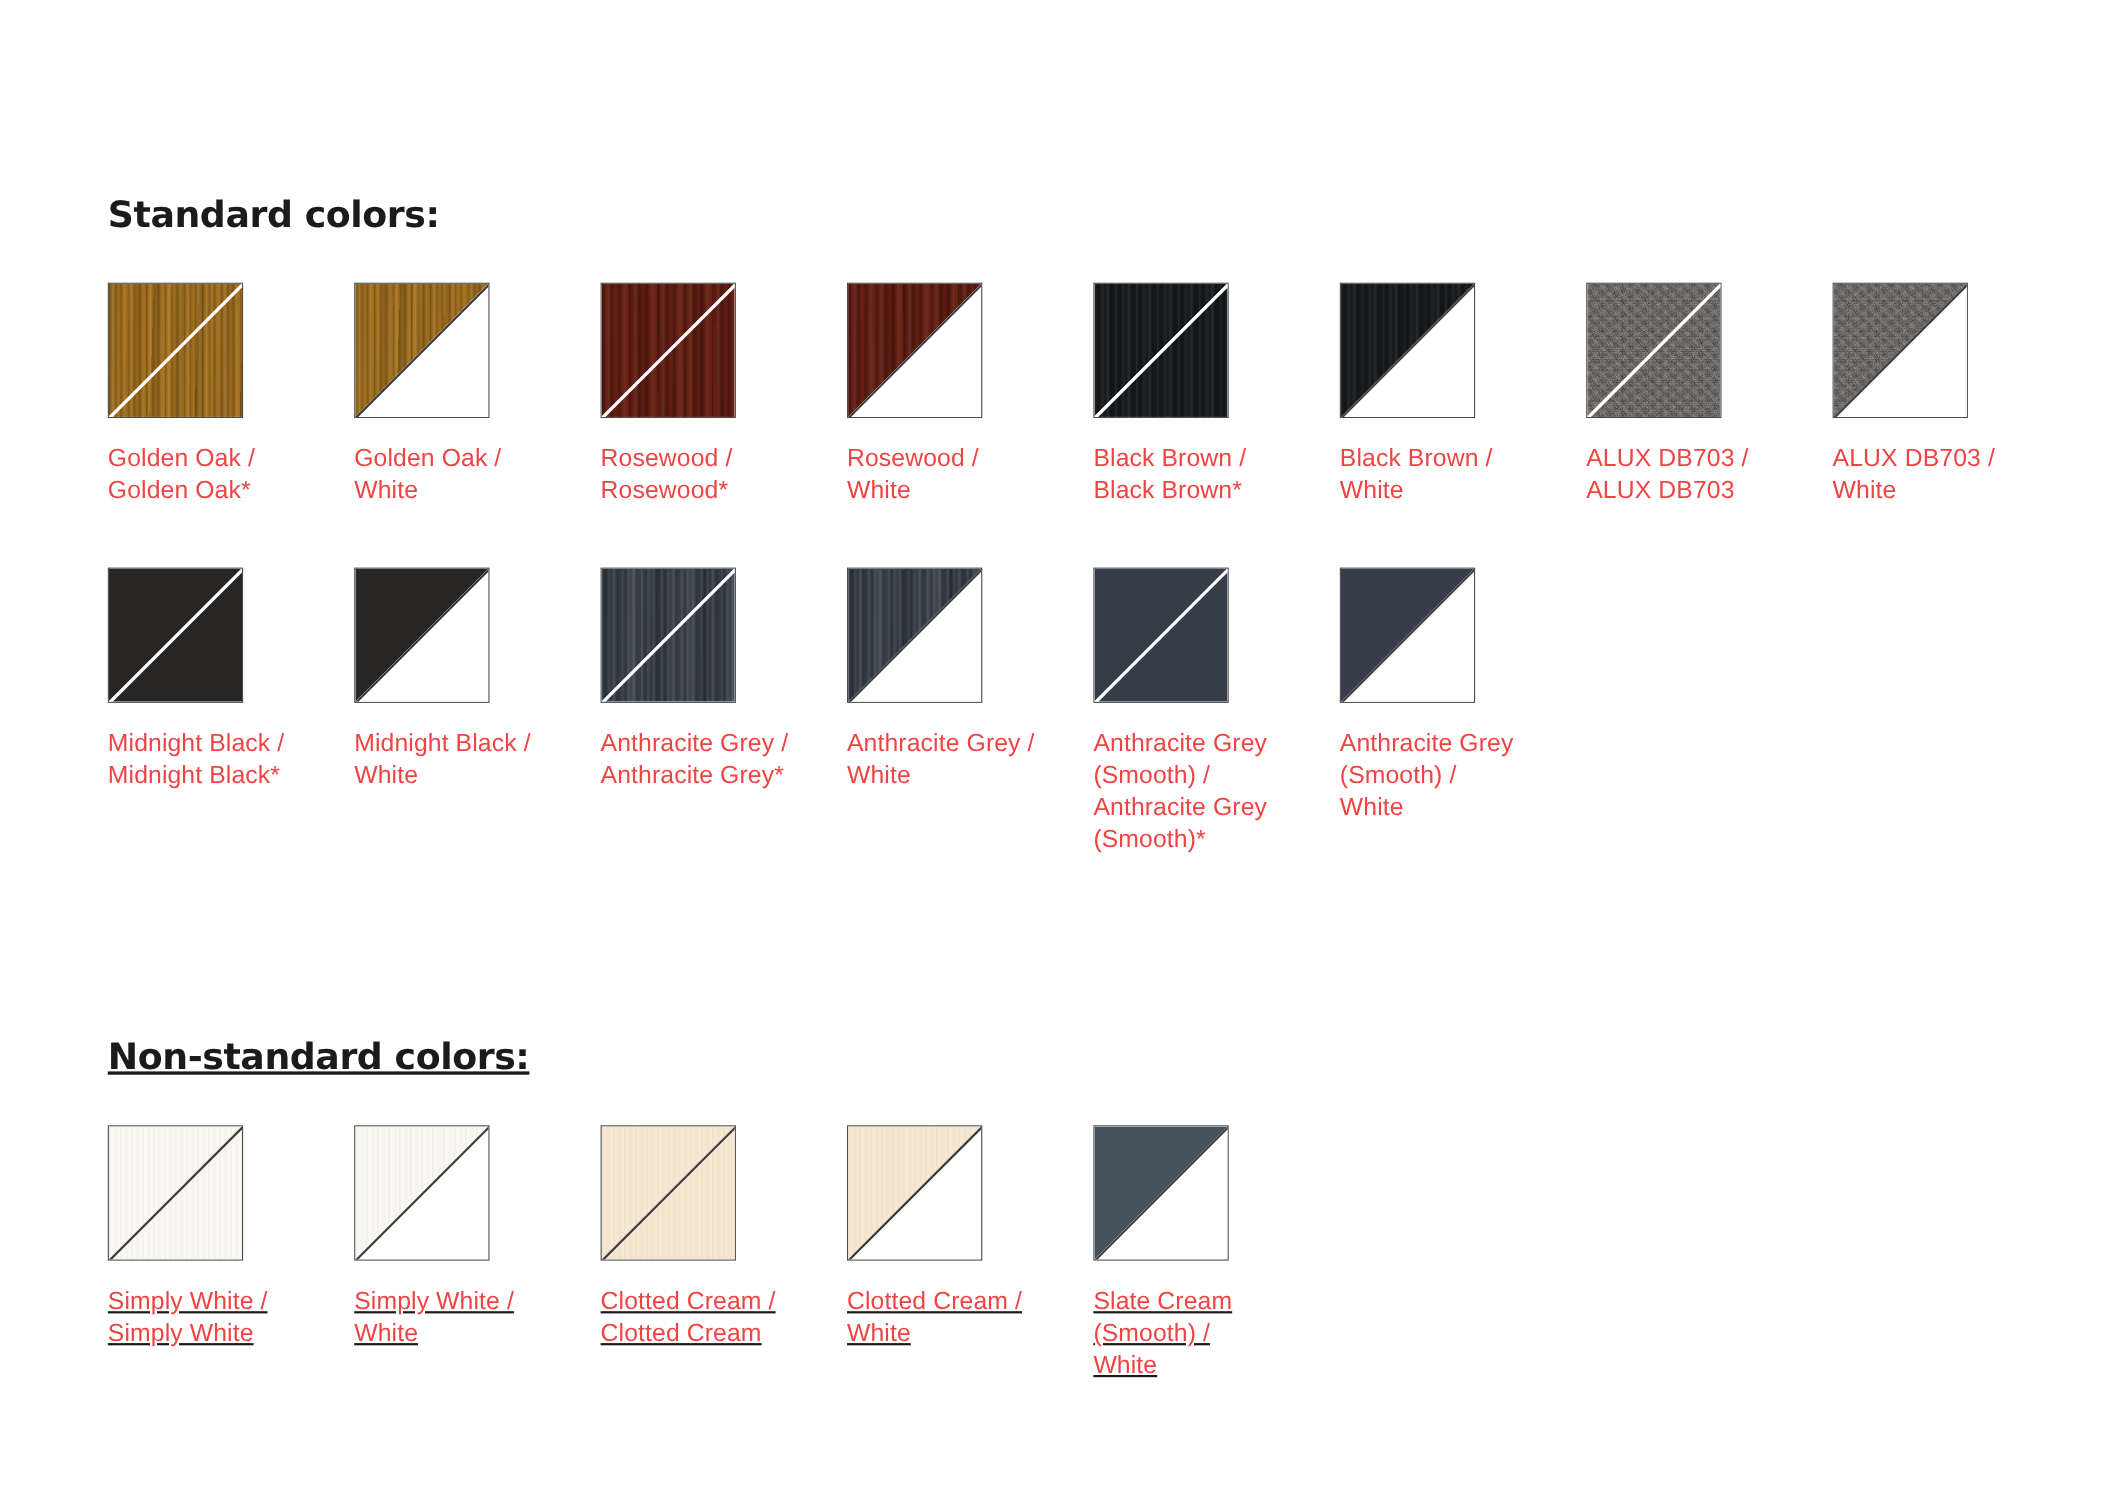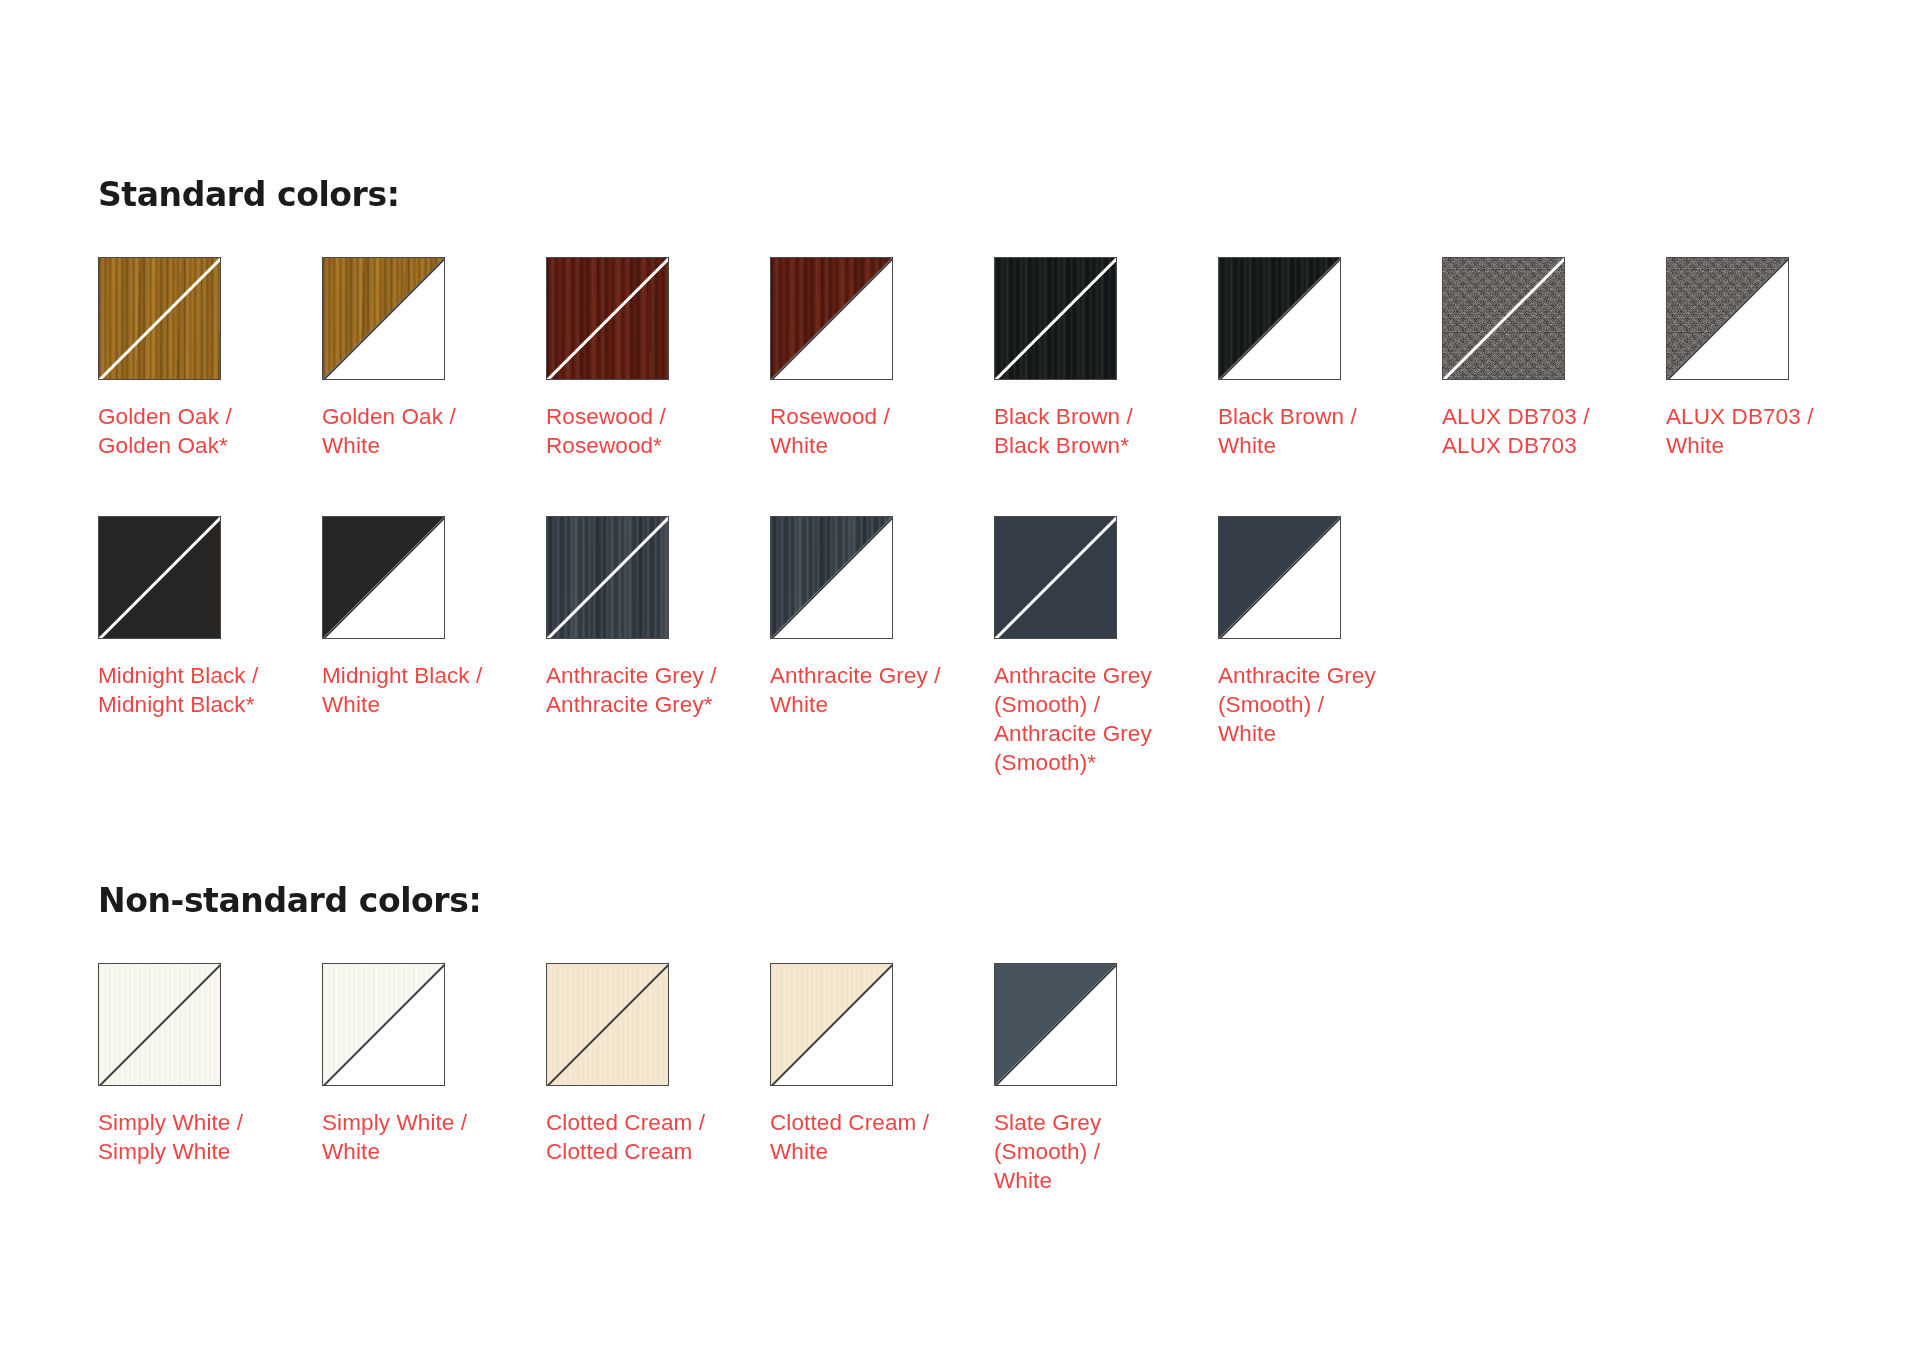--- a/index.html
+++ b/index.html
@@ -23,21 +23,21 @@
     width: 1920px;
     height: 1036px;
     padding: 0;
   }
 
   .section {
     position: absolute;
     left: 98px;
   }
   .section-standard { top: 178px; }
-  .section-nonstandard { top: 884px; }
+  .section-nonstandard { top: 944px; text-decoration: underline; }
 
   .section-title {
     font-family: "DejaVu Sans", sans-serif;
     font-weight: bold;
     font-size: 33px;
     letter-spacing: -0.4px;
     color: #1b1b1b;
     margin: 0 0 46px 0;
     line-height: 1;
   }
@@ -348,20 +348,20 @@
           </div>
           <div class="swatch-label">Clotted Cream /
 White</div>
         </div>
         <div class="swatch-cell">
           <div class="swatch">
             <div class="tri-upper tex-smooth" style="background-color: rgb(70, 82, 92);"></div>
             <div class="tri-lower tex-smooth" style="background-color: rgb(255, 255, 255);"></div>
             <div class="divider thin-dark"></div>
           </div>
-          <div class="swatch-label">Slate Grey
+          <div class="swatch-label">Slate Cream
 (Smooth) /
 White</div>
         </div>
       </div>
   </div>
 
 </div>
 
 </body></html>

